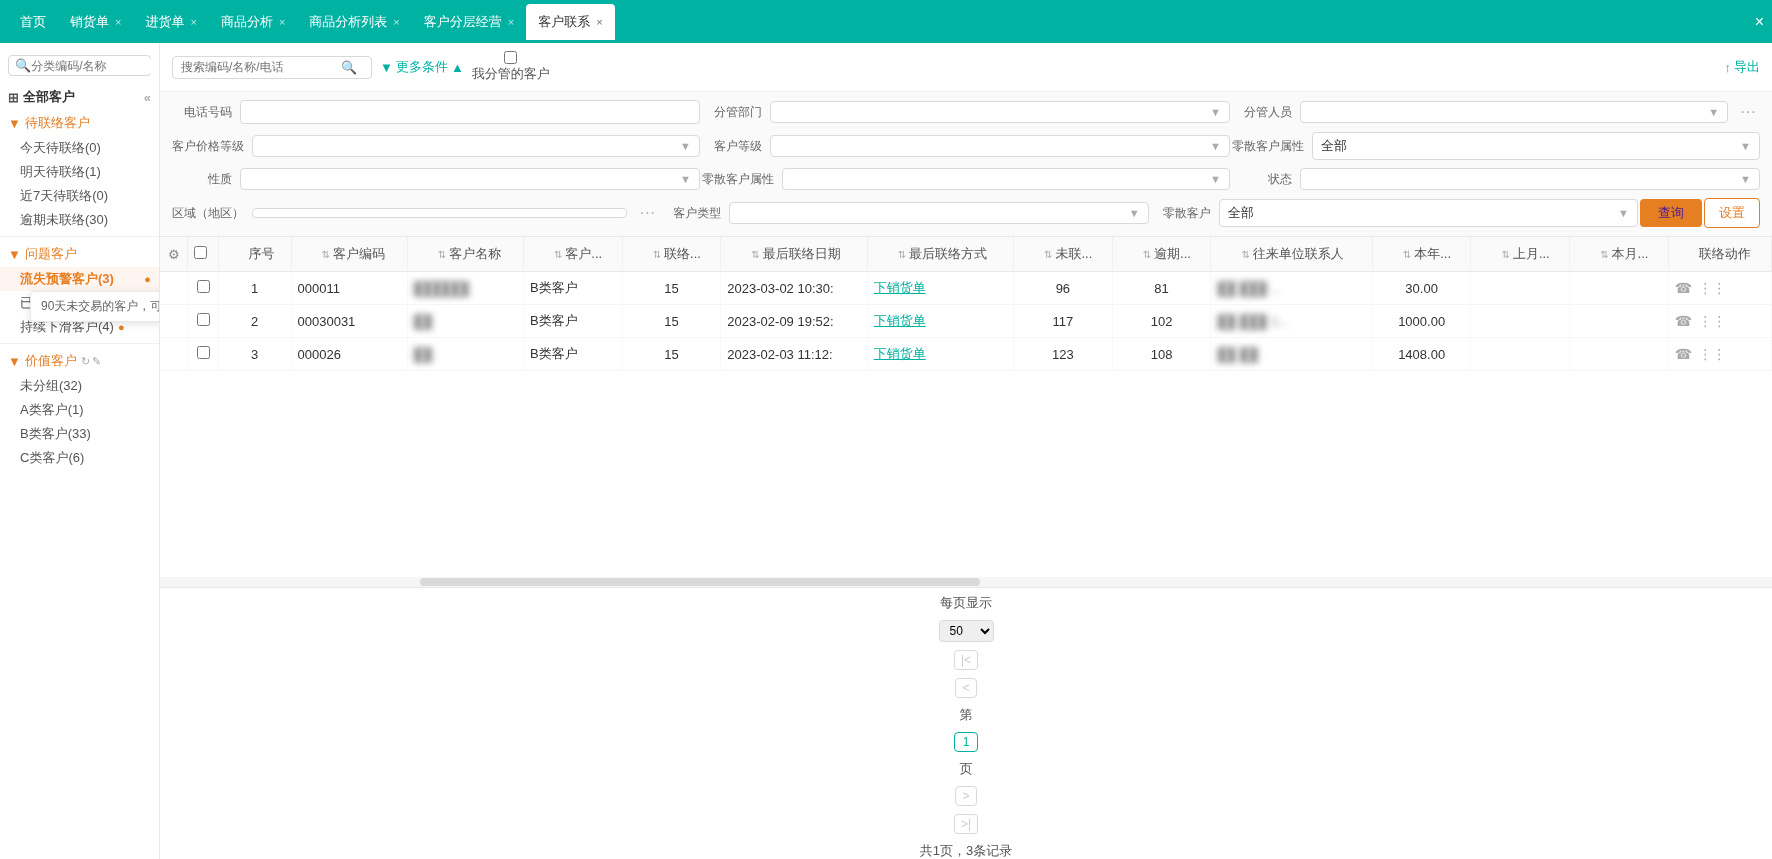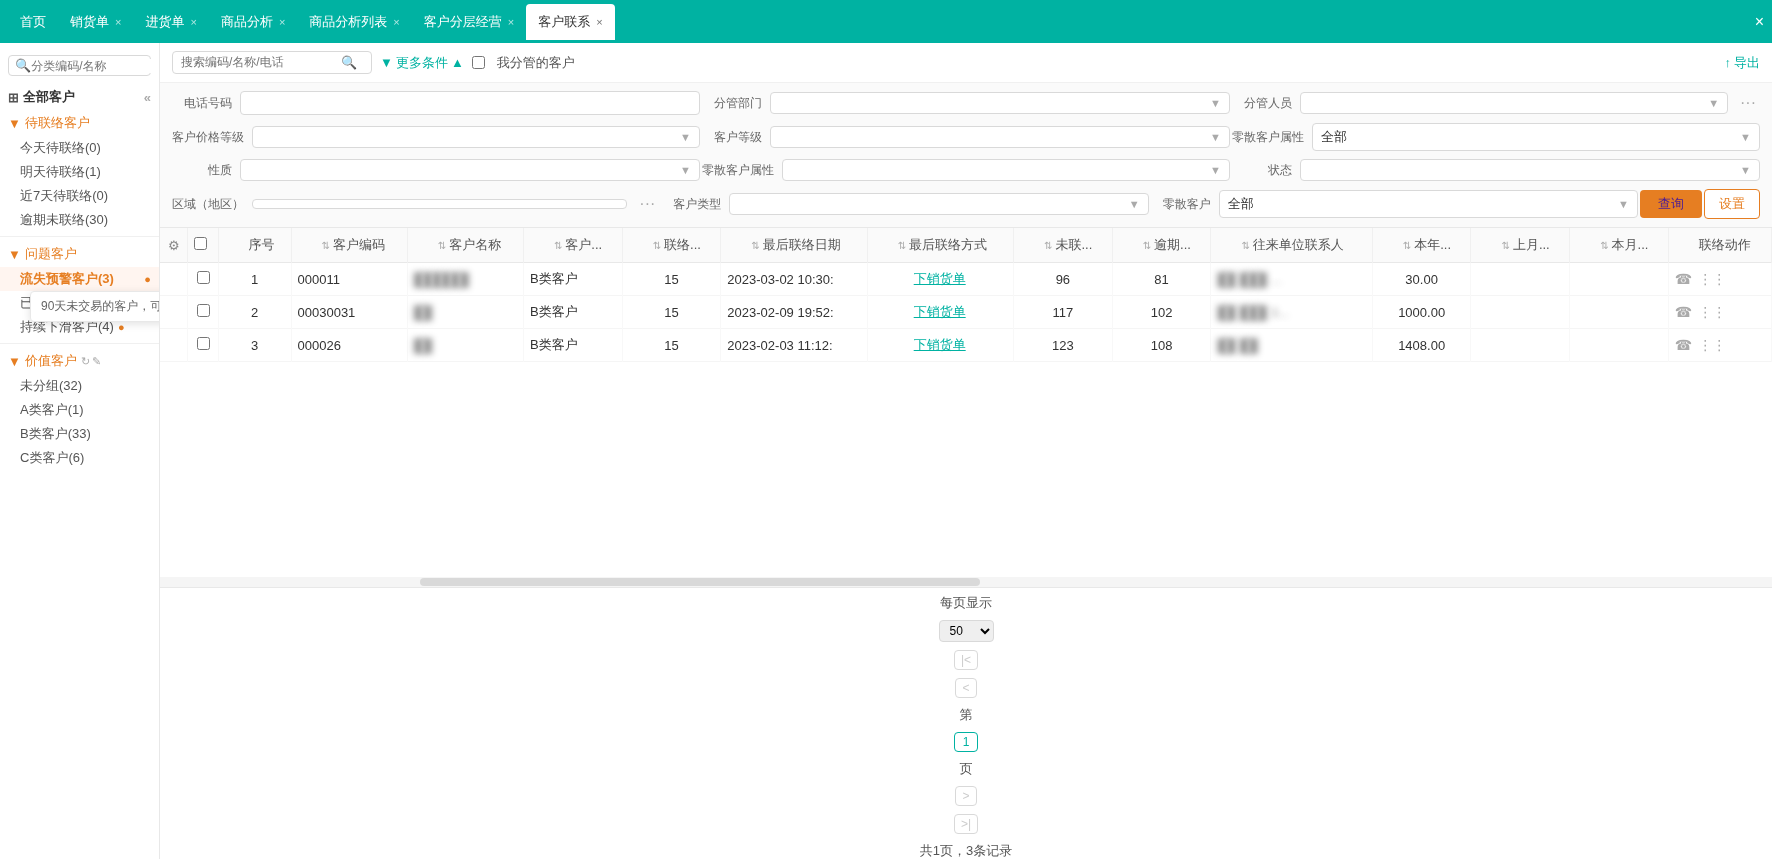--- a/index.html
+++ b/index.html
@@ -173,24 +173,25 @@
       display: flex;
       align-items: center;
       color: #00b2a2;
       cursor: pointer;
       font-size: 12px;
       gap: 3px;
     }
     .my-customers {
       display: flex;
       align-items: center;
-      gap: 12px;
+      gap: 1px;
       font-size: 12px;
       color: #555;
       cursor: pointer;
+      flex-direction: column;
     }
     .export-btn {
       margin-left: auto;
       display: flex;
       align-items: center;
       color: #00b2a2;
       cursor: pointer;
       font-size: 12px;
       gap: 3px;
     }
@@ -306,21 +307,20 @@
     tbody td {
       padding: 7px 6px;
       color: #333;
       white-space: nowrap;
       border-right: 1px solid #f8f8f8;
     }
     .td-link {
       color: #00b2a2;
       cursor: pointer;
       text-decoration: underline;
-      margin-left: 40px;
     }
     .cell-center { text-align: center; }
     .blurred {
       color: transparent;
       text-shadow: 0 0 6px #999;
       user-select: none;
     }
 
     
     .settings-icon-cell {

